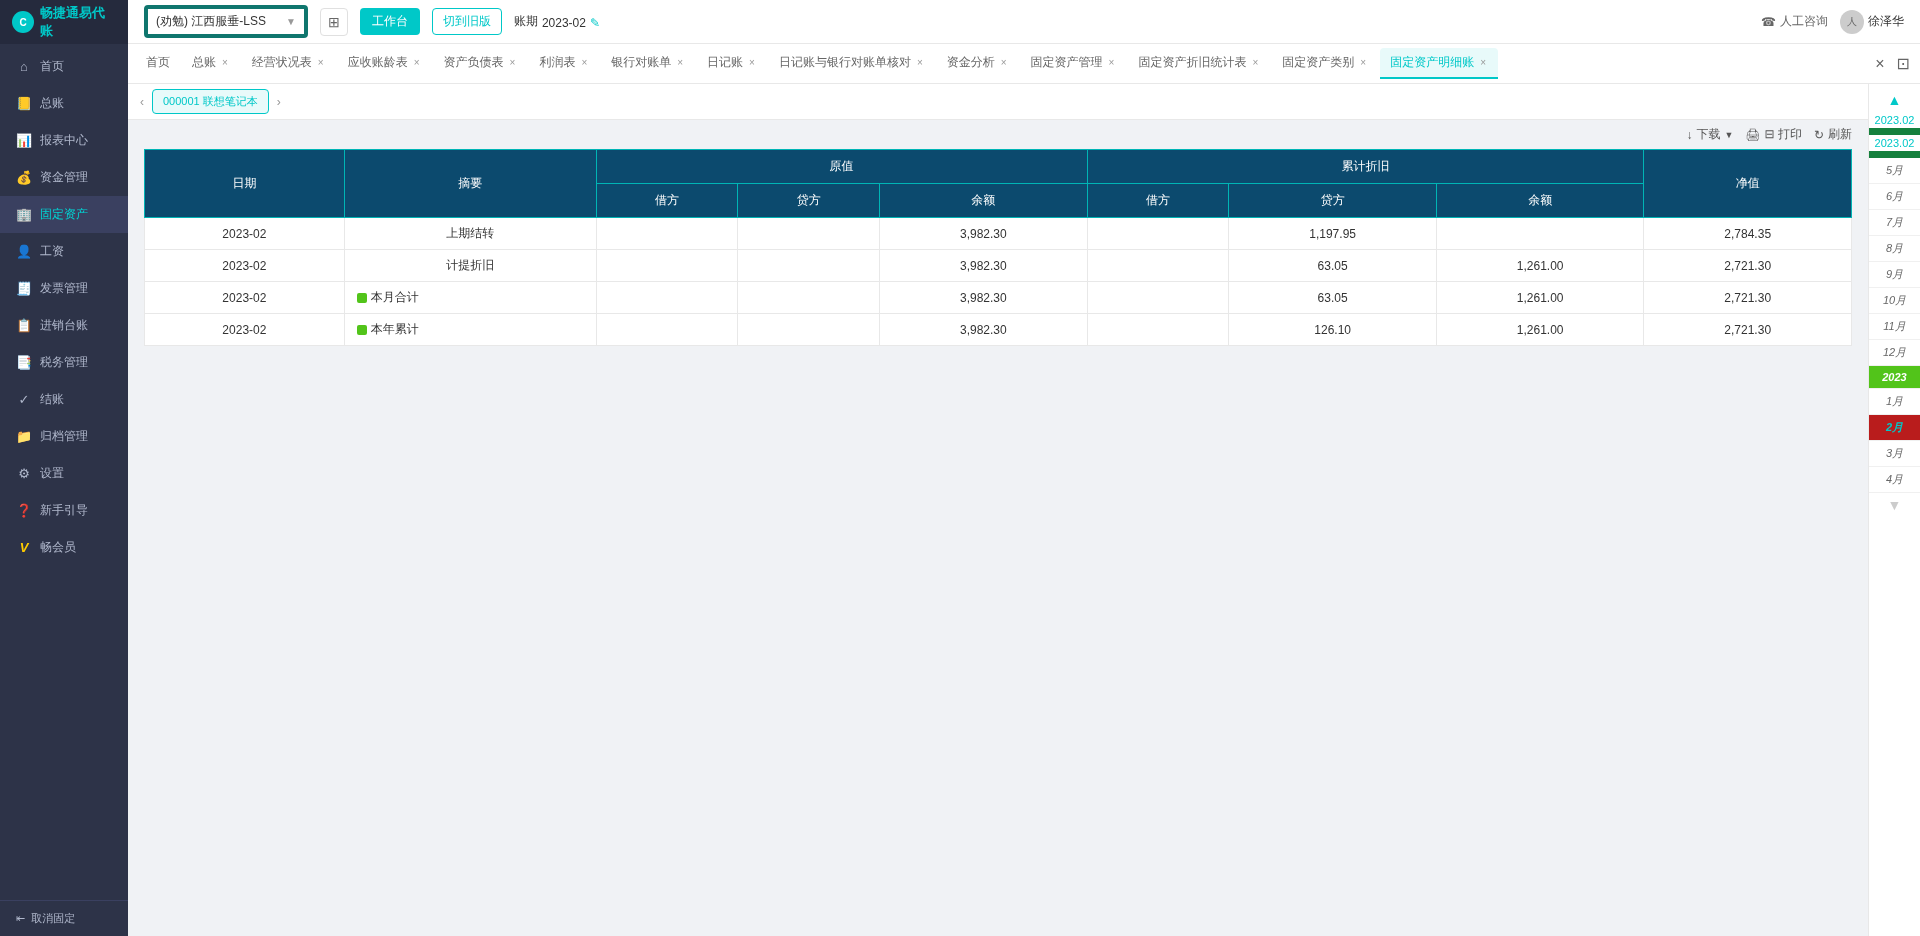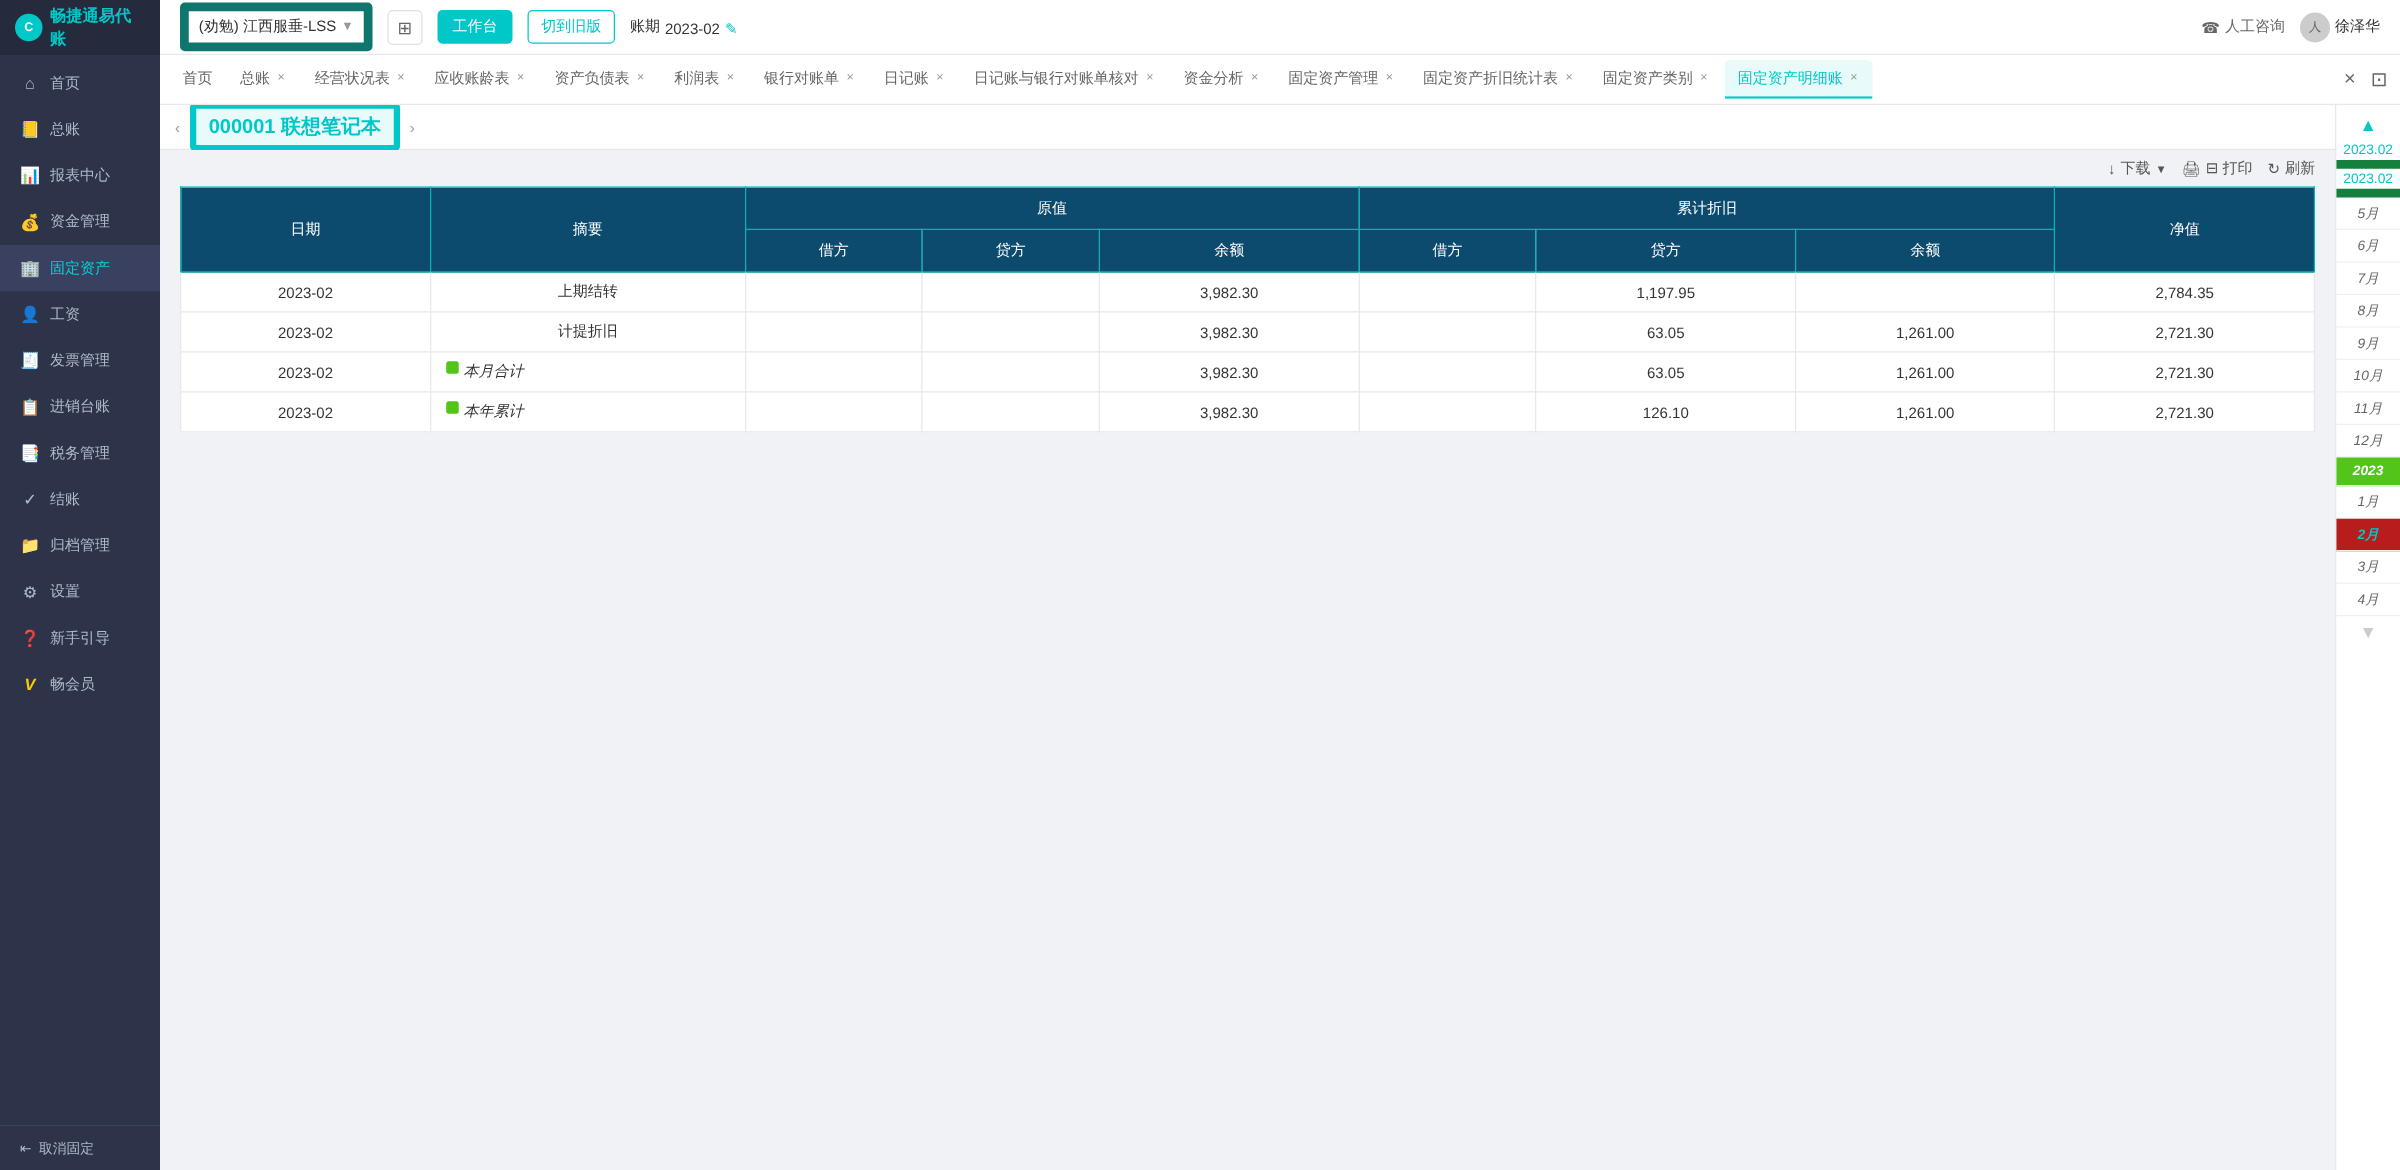--- a/index.html
+++ b/index.html
@@ -72,26 +72,26 @@
       display: flex;
       align-items: center;
       padding: 0 16px;
       border-bottom: 1px solid #e8e8e8;
       gap: 12px;
       flex-shrink: 0;
     }
     .header-company {
       display: flex;
       align-items: center;
-      gap: 4px;
+      gap: 20px;
       font-size: 12px;
       color: #333;
       cursor: pointer;
       padding: 4px 8px;
-      border: 7px solid #0f766e;
+      border: 4px solid #0f766e;
       border-radius: 4px;
       min-width: 130px;
     }
     .header-company-arrow { color: #999; font-size: 10px; }
     .header-copy-btn {
       width: 28px; height: 28px;
       border: 1px solid #e0e0e0;
       border-radius: 4px;
       display: flex; align-items: center; justify-content: center;
       cursor: pointer; color: #666; font-size: 14px;
@@ -221,25 +221,24 @@
       padding: 0 12px;
       gap: 8px;
       font-size: 12px;
       color: #333;
       border-bottom: 1px solid #e8e8e8;
     }
     .panel-nav-arrow { color: #999; cursor: pointer; }
     .panel-nav-item {
       padding: 4px 10px;
       background: #fff;
-      border: 5px solid #7f1d1d;
+      border: 1px solid #7f1d1d;
       border-radius: 4px;
       cursor: pointer;
-      font-size: 16px;
-      font-weight: bold;
+      font-size: 11px;
     }
     .panel-nav-item.active {
       background: #e8fafa;
       border-color: #00c8c8;
       color: #00c8c8;
     }
 
     
     .panel-toolbar {
       display: flex;
@@ -288,22 +287,21 @@
     }
     .tag-green {
       display: inline-block;
       width: 10px; height: 10px;
       background: #52c41a;
       border-radius: 2px;
       margin-right: 4px;
     }
     .row-label {
       display: flex;
-      align-items: flex-start;
-      font-style: italic;
+      align-items: center;
     }
 
     
     .timeline-sidebar {
       width: 52px;
       background: #fff;
       border-left: 1px solid #e8e8e8;
       display: flex;
       flex-direction: column;
       align-items: center;

